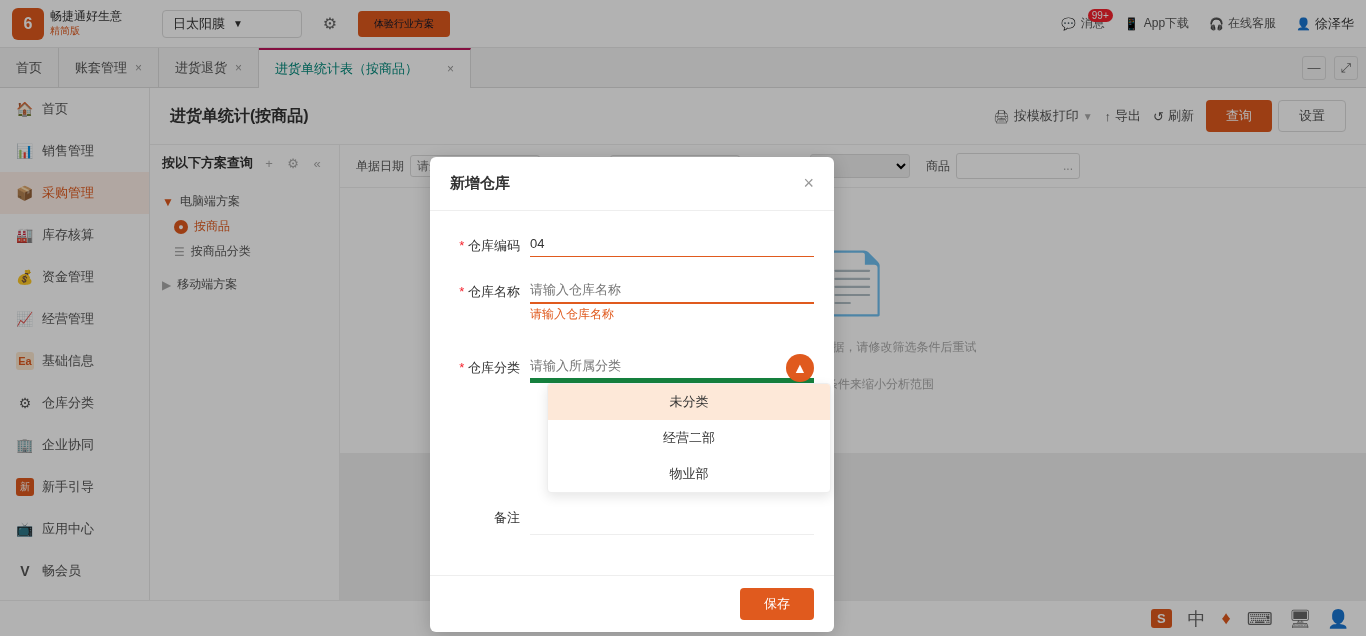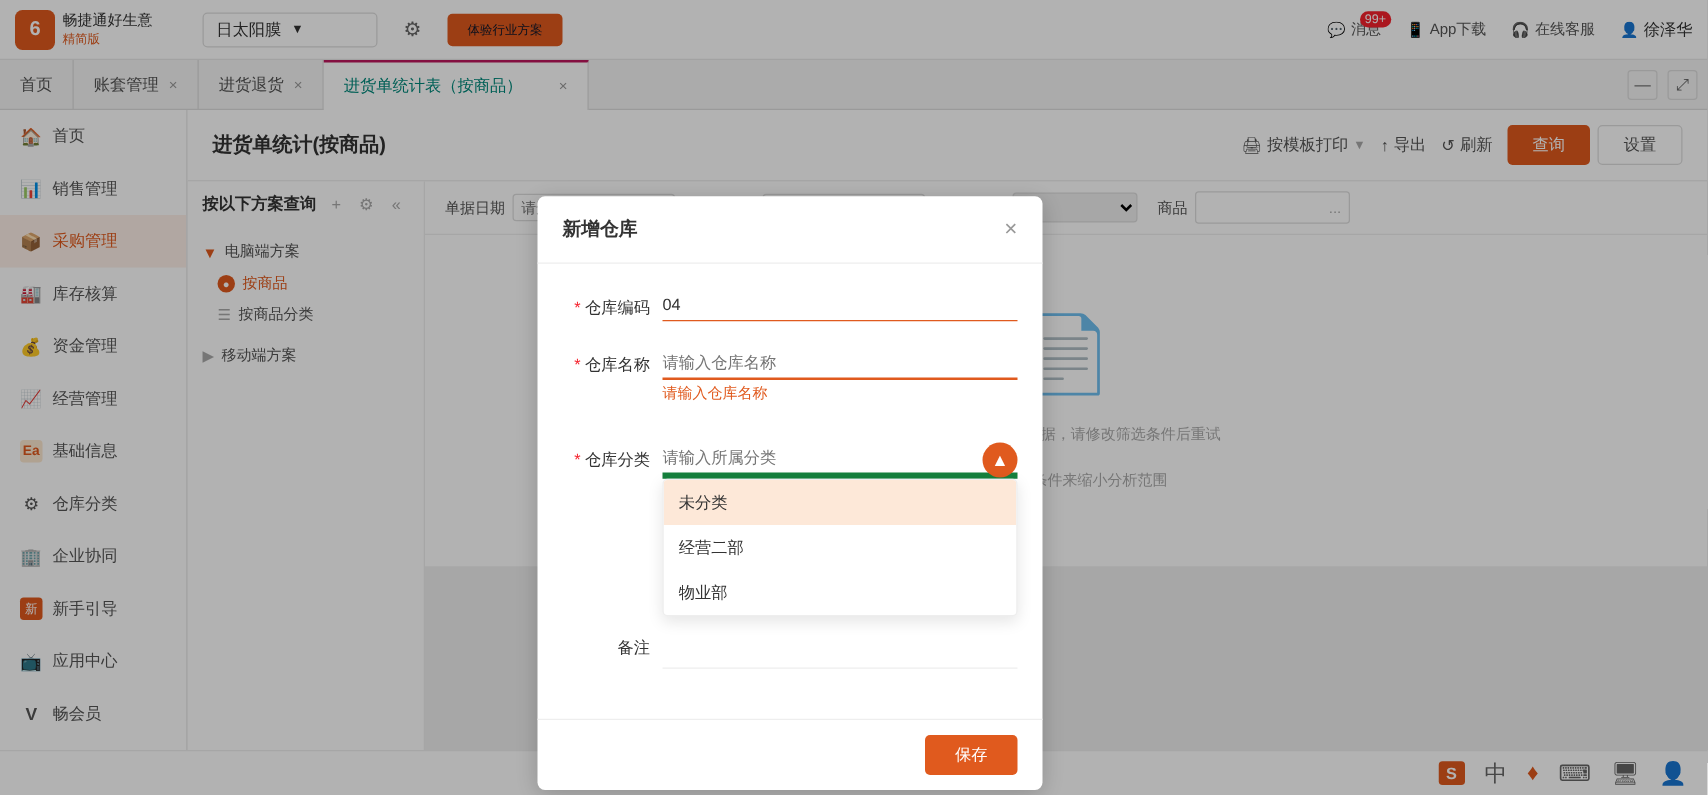--- a/index.html
+++ b/index.html
@@ -368,28 +368,29 @@
       transform: translateY(-50%);
       width: 28px; height: 28px;
       background: #e05a1e;
       border-radius: 50%;
       display: flex; align-items: center; justify-content: center;
       color: #fff; font-size: 14px; cursor: pointer;
     }
     .dropdown-list {
       position: absolute;
       top: 100%;
-      left: 0;
+      left: 17px;
       width: 100%;
       background: #fff;
       border: 1px solid #eee;
       box-shadow: 0 4px 12px rgba(0,0,0,0.1);
       z-index: 300;
       border-radius: 4px;
       overflow: hidden;
+      text-align: center;
     }
     .dropdown-item {
       padding: 9px 12px;
       font-size: 13px;
       color: #333;
       cursor: pointer;
     }
     .dropdown-item.selected { background: #fde8d8; color: #333; }
 
     .form-textarea {

